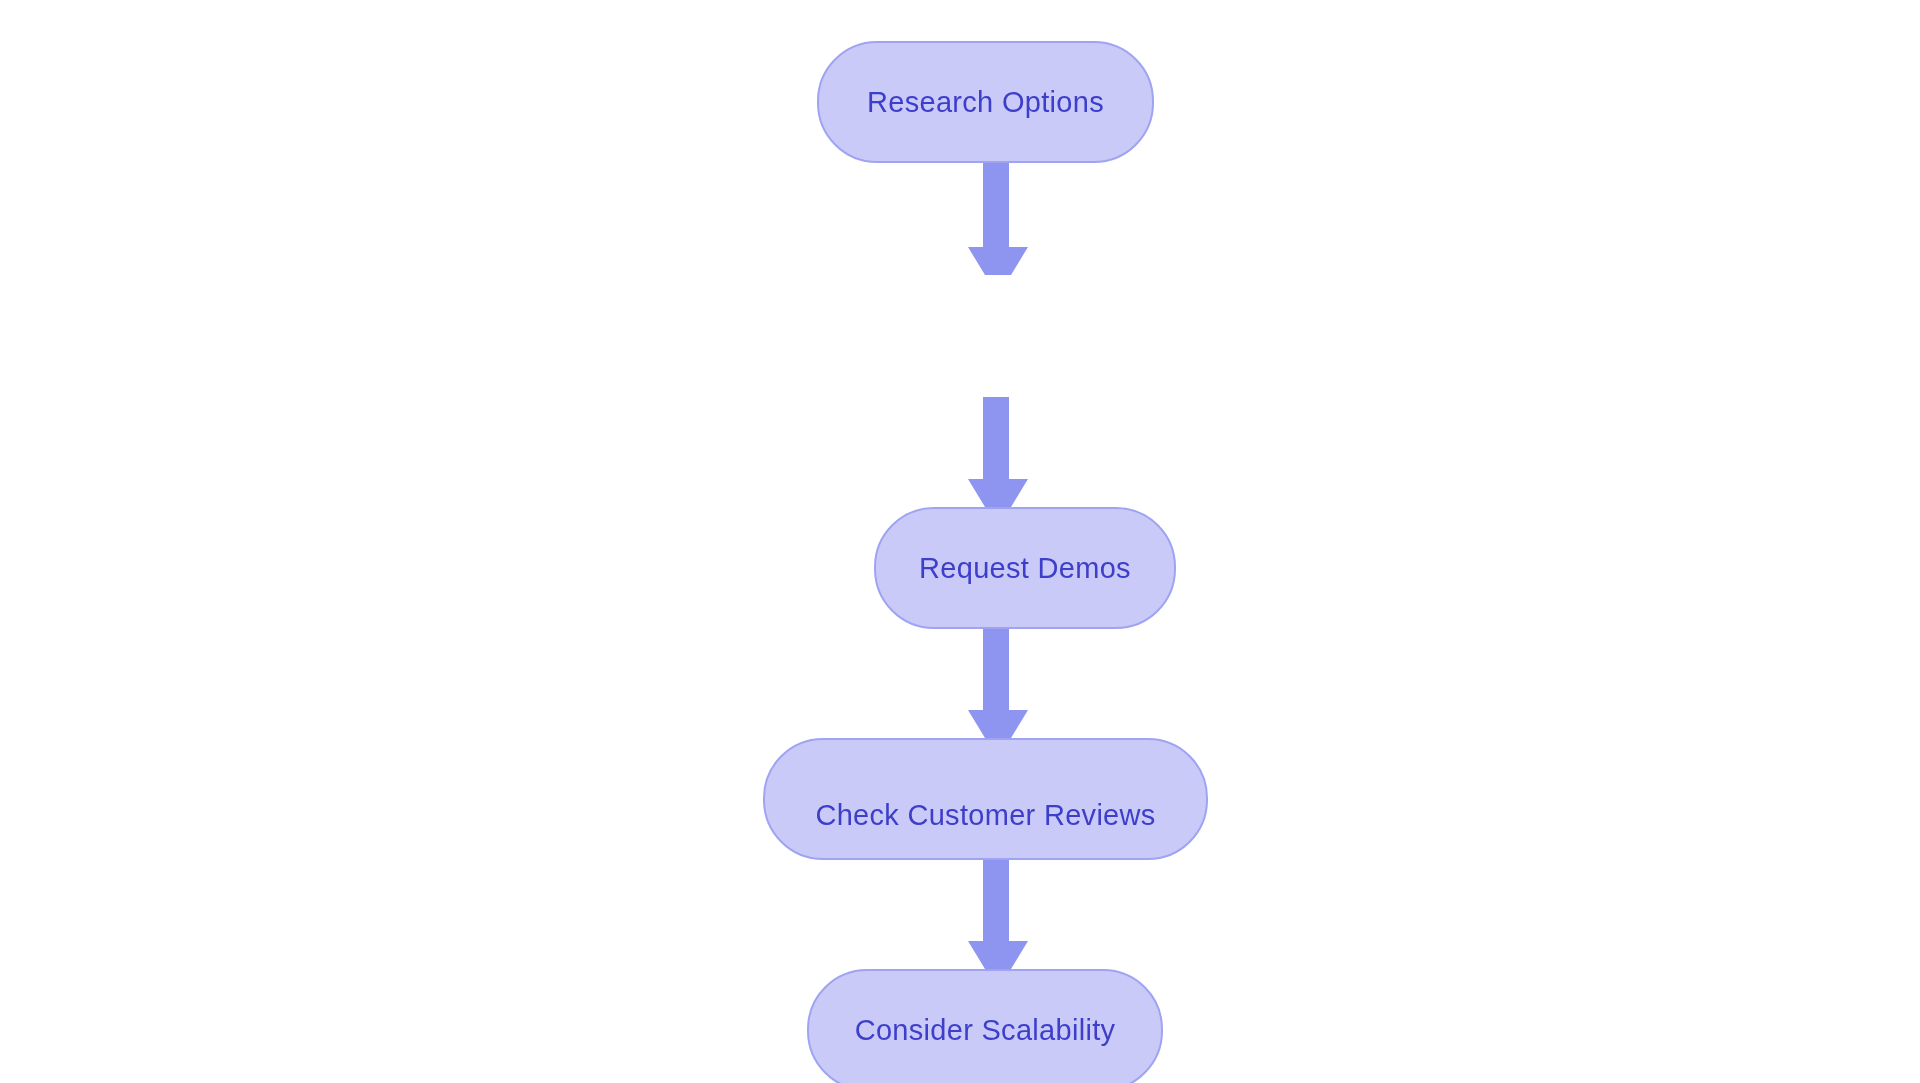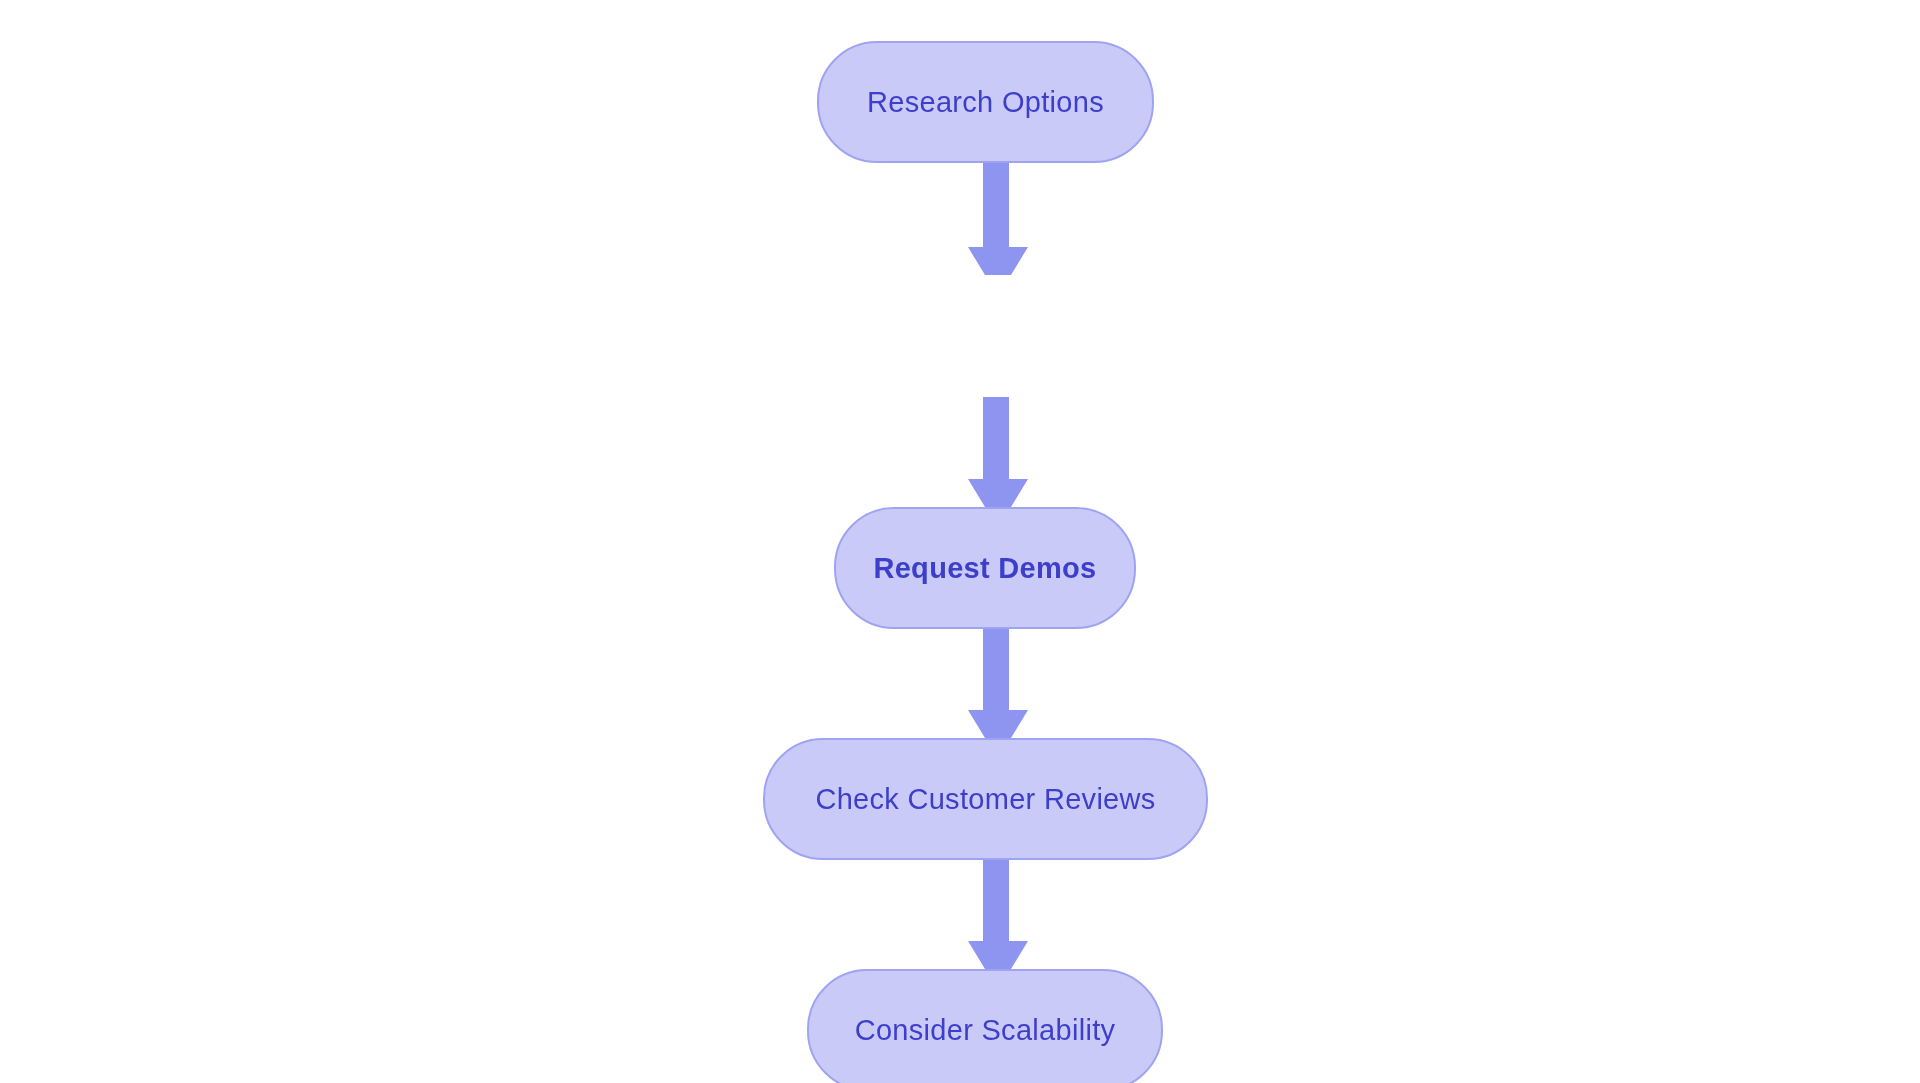--- a/index.html
+++ b/index.html
@@ -21,22 +21,22 @@
     border-radius:60px;
     display:flex;align-items:center;justify-content:center;
     font-size:29px;
     color:var(--node_text);
     letter-spacing:0.3px;
     cursor:pointer;
   }
   .node span{white-space:nowrap;}
   .node-0{left:791px;top:15px;width:337px;}
   .node-1{left:720px;top:249px;width:478px;}
-  .node-2{left:808px;top:481px;width:302px;font-weight:bold;}
-  .node-3{left:737px;top:712px;width:445px;}
+  .node-2{left:848px;top:481px;width:302px;}
+  .node-3{left:737px;top:712px;width:445px;align-items:flex-end;}
   .node-4{left:781px;top:943px;width:356px;}
   .arrow{position:absolute;left:942px;width:34px;}
   .arrow .stem{
     position:absolute;left:15px;top:0;width:4px;
     background:var(--arrow);
   }
   .arrow .head{
     position:absolute;left:0;width:0;height:0;
     border-left:17px solid transparent;
     border-right:17px solid transparent;

